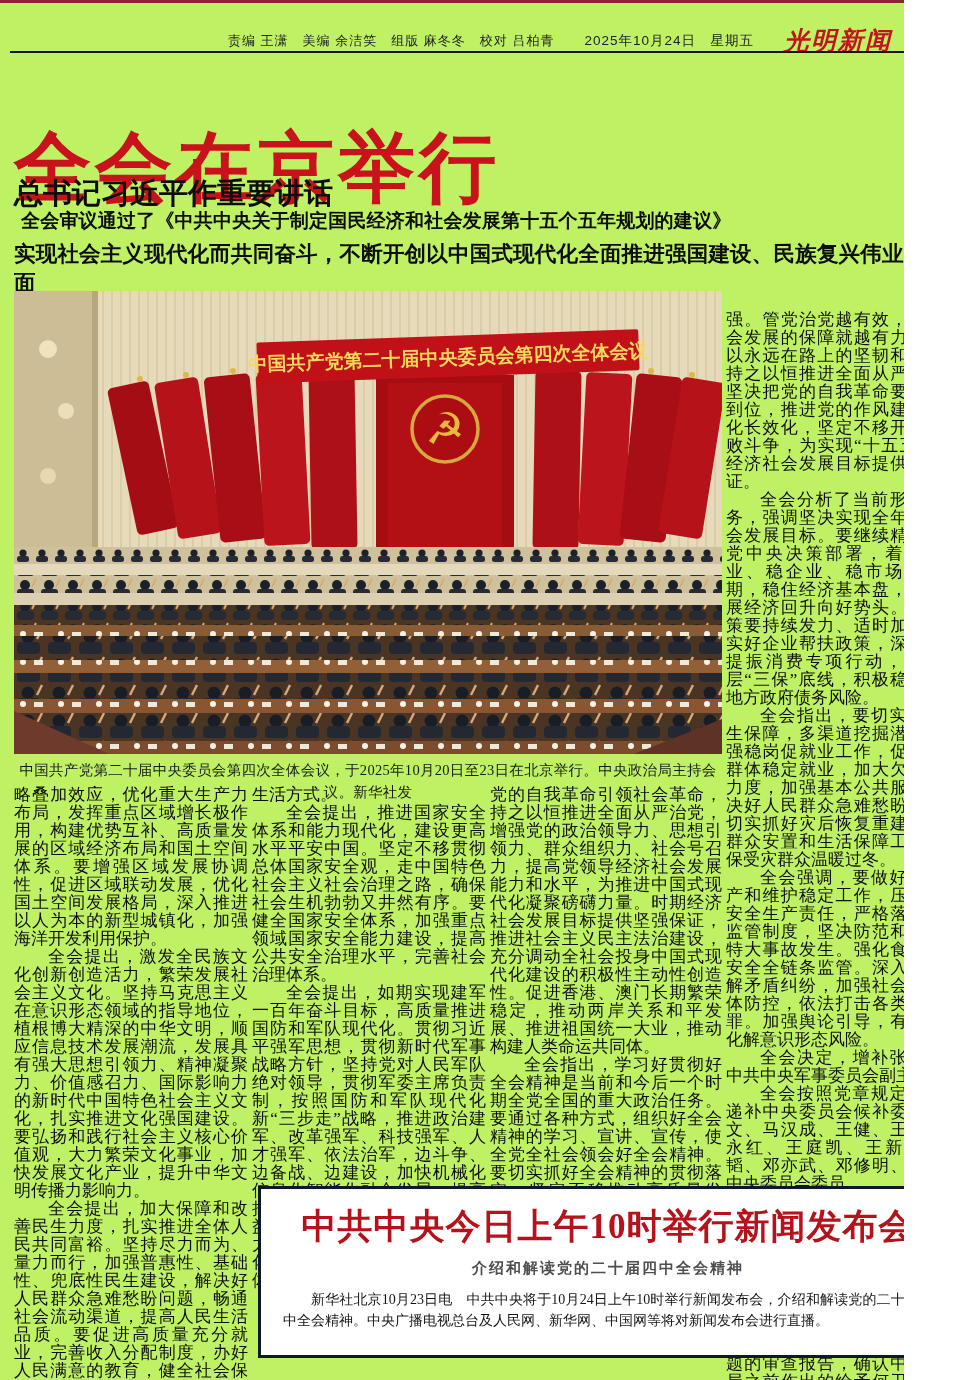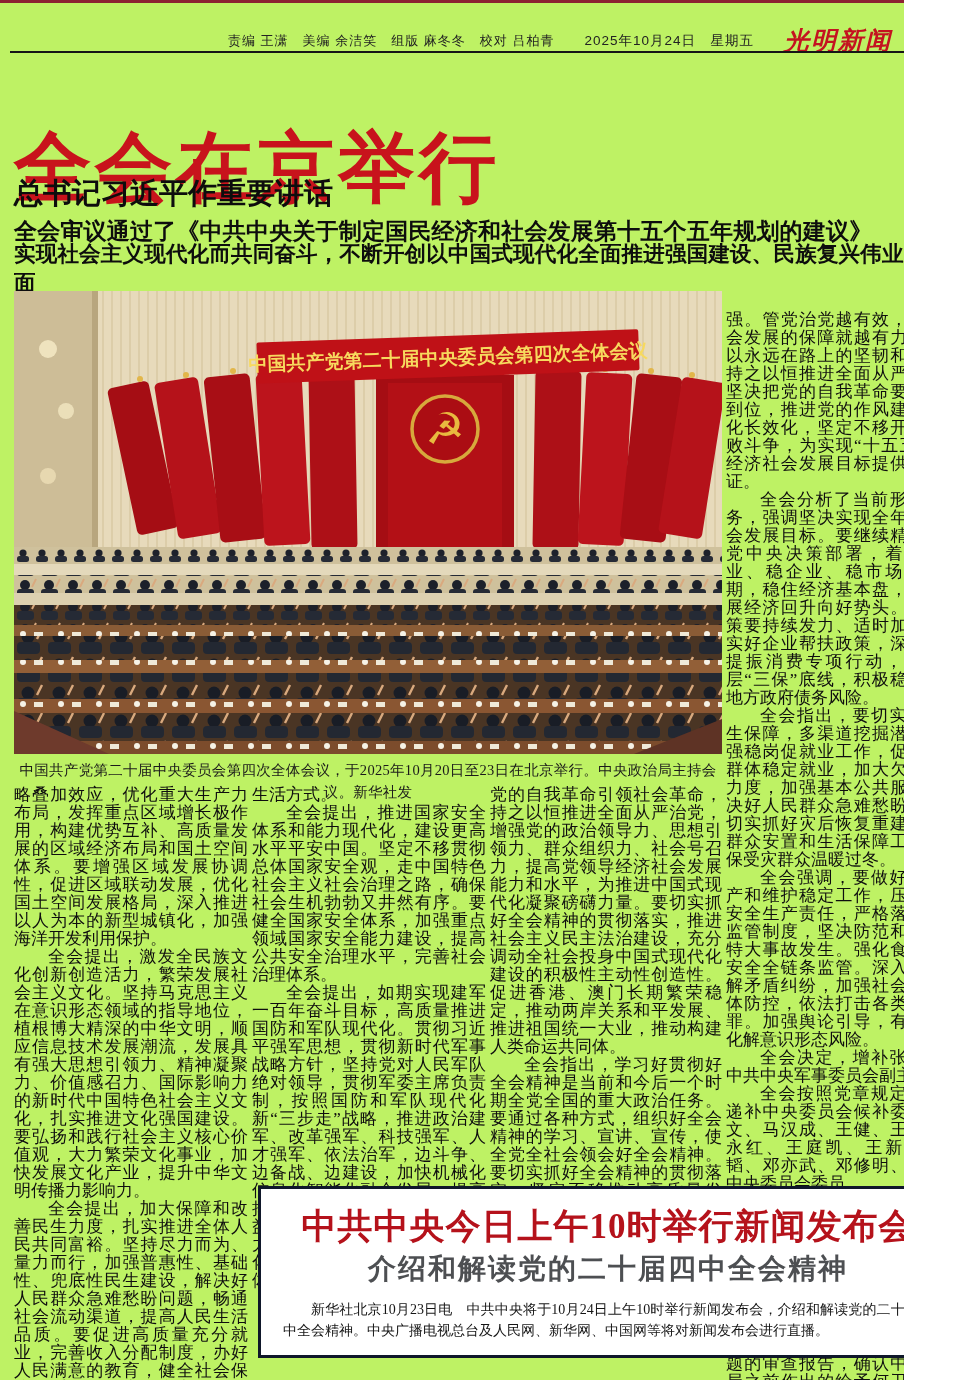--- a/index.html
+++ b/index.html
@@ -19,21 +19,21 @@
   .masthead { font-size:25px; font-weight:900; font-style:italic; color:#c41320; letter-spacing:2px; }
   .rule { position:absolute; left:10px; top:51px; width:956px; height:2px; background:#161616; }
 
   .headline-main {
     position:absolute; left:14px; top:84px; width:940px;
     font-size:77px; line-height:1.05; font-weight:900; color:#c8131c; letter-spacing:4px;margin-top:44px;
   }
   .deck { position:absolute; left:14px; width:952px; color:#0d0d0d;
     font-family:"Liberation Sans","DejaVu Sans",sans-serif; font-weight:700; }
   .deck1 { top:174px; font-size:29px; font-weight:800; }
-  .deck2 { top:216px; font-size:23px; letter-spacing:0.2px; }
+  .deck2 { top:208px; font-size:19px; letter-spacing:0.2px;margin-left:7px; }
   .deck3 { top:239px; font-size:21.5px; letter-spacing:0.2px; }
 
   .photo { position:absolute; left:14px; top:291px; width:708px; height:463px; background:#e9dcbf; }
   .photo svg { display:block; width:708px; height:463px; }
   .caption {
     position:absolute; left:14px; top:759px; width:708px;
     font-size:14.5px; line-height:22px; color:#1a1a1a; text-align:center; letter-spacing:0.3px;
   }
 
   .col { position:absolute; font-size:17px; line-height:18px; text-align:justify; color:#0e0e0e; }
@@ -46,21 +46,21 @@
 
   .notice {
     position:absolute; left:258px; top:1186px; width:700px; height:172px;
     border:3px solid #0f172a; background:#fff; padding-top:14px;
   }
   .notice-title {
     text-align:center; font-size:35px; font-weight:900; color:#b5121b; letter-spacing:1px;
     font-family:"Liberation Serif","DejaVu Serif",serif;
   }
   .notice-subtitle {
-    text-align:center; font-size:28px; font-weight:700; color:#4d4f52; margin-top:0;
+    text-align:center; font-size:15px; font-weight:700; color:#4d4f52; margin-top:9px;
     font-family:"Liberation Sans","DejaVu Sans",sans-serif; letter-spacing:2px;
   }
   .notice-body {
     margin:11px 22px 0 22px; font-size:14px; line-height:21px; text-indent:2em;
     text-align:justify; color:#151515;
   }
 </style>
 </head>
 <body>
 
@@ -182,21 +182,21 @@
   </div>
 
   <div class="col col2">
     <p class="cont">生活方式。</p>
     <p>全会提出，推进国家安全体系和能力现代化，建设更高水平平安中国。坚定不移贯彻总体国家安全观，走中国特色社会主义社会治理之路，确保社会生机勃勃又井然有序。要健全国家安全体系，加强重点领域国家安全能力建设，提高公共安全治理水平，完善社会治理体系。</p>
     <p>全会提出，如期实现建军一百年奋斗目标，高质量推进国防和军队现代化。贯彻习近平强军思想，贯彻新时代军事战略方针，坚持党对人民军队绝对领导，贯彻军委主席负责制，按照国防和军队现代化新“三步走”战略，推进政治建军、改革强军、科技强军、人才强军、依法治军，边斗争、边备战、边建设，加快机械化信息化智能化融合发展，提高捍卫国家主权、安全、发展利益战略能力。要加快先进战斗力建设，推进军事治理现代化，巩固提高一体化国家战略体系和能力。</p>
 
   </div>
 
   <div class="col col3">
-    <p class="cont">党的自我革命引领社会革命，持之以恒推进全面从严治党，增强党的政治领导力、思想引领力、群众组织力、社会号召力，提高党领导经济社会发展能力和水平，为推进中国式现代化凝聚磅礴力量。要切实抓好全会精神的贯彻落实，推进社会主义民主法治建设，充分调动全社会投身中国式现代化建设的积极性主动性创造性。促进香港、澳门长期繁荣稳定，推动两岸关系和平发展、推进祖国统一大业，推动构建人类命运共同体。</p>
+    <p class="cont">党的自我革命引领社会革命，持之以恒推进全面从严治党，增强党的政治领导力、思想引领力、群众组织力、社会号召力，提高党领导经济社会发展能力和水平，为推进中国式现代化凝聚磅礴力量。时期经济社会发展目标提供坚强保证，推进社会主义民主法治建设，充分调动全社会投身中国式现代化建设的积极性主动性创造性。促进香港、澳门长期繁荣稳定，推动两岸关系和平发展、推进祖国统一大业，推动构建人类命运共同体。</p>
     <p>全会指出，学习好贯彻好全会精神是当前和今后一个时期全党全国的重大政治任务。要通过各种方式，组织好全会精神的学习、宣讲、宣传，使全党全社会领会好全会精神。要切实抓好全会精神的贯彻落实，坚定不移推动高质量发展，加快构建新发展格局，推动全体人民共同富裕迈出坚实步伐，更好统筹发展和安全，统筹推进经济建设和各领域工作，为基本实现社会主义现代化夯实基础。</p>
 
   </div>
 
   <div class="col col4">
     <p class="cont">强。管党治党越有效，经济社会发展的保障就越有力。必须以永远在路上的坚韧和执着，持之以恒推进全面从严治党，坚决把党的自我革命要求落实到位，推进党的作风建设常态化长效化，坚定不移开展反腐败斗争，为实现“十五五”时期经济社会发展目标提供坚强保证。</p>
     <p>全会分析了当前形势和任务，强调坚决实现全年经济社会发展目标。要继续精准落实党中央决策部署，着力稳就业、稳企业、稳市场、稳预期，稳住经济基本盘，巩固拓展经济回升向好势头。宏观政策要持续发力、适时加力，落实好企业帮扶政策，深入实施提振消费专项行动，兜牢基层“三保”底线，积极稳妥化解地方政府债务风险。</p>
     <p>全会指出，要切实抓好民生保障，多渠道挖掘潜力，加强稳岗促就业工作，促进重点群体稳定就业，加大欠薪整治力度，加强基本公共服务，解决好人民群众急难愁盼问题。切实抓好灾后恢复重建、受灾群众安置和生活保障工作，确保受灾群众温暖过冬。</p>
     <p>全会强调，要做好安全生产和维护稳定工作，压紧压实安全生产责任，严格落实各项监管制度，坚决防范和遏制重特大事故发生。强化食品药品安全全链条监管。深入排查化解矛盾纠纷，加强社会治安整体防控，依法打击各类违法犯罪。加强舆论引导，有效防范化解意识形态风险。</p>
     <p>全会决定，增补张升民为中共中央军事委员会副主席。</p>

